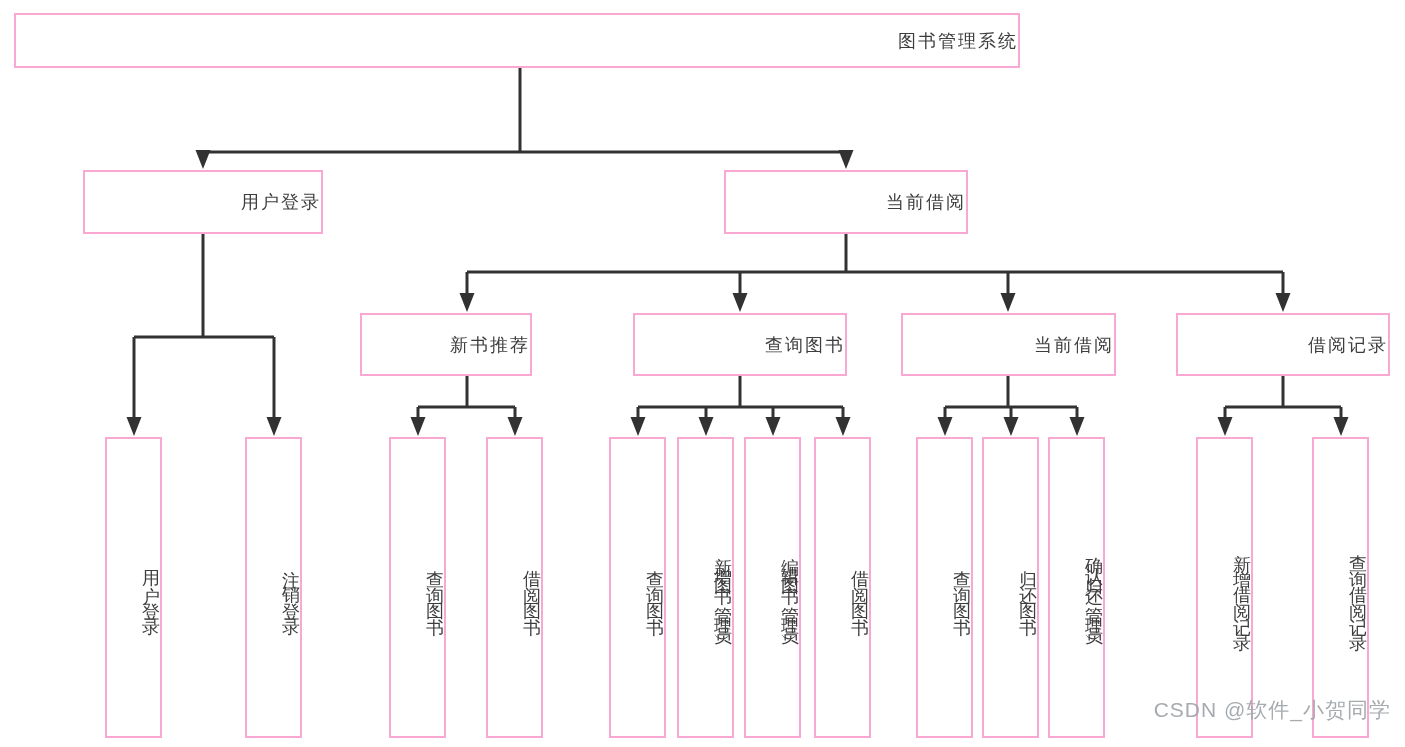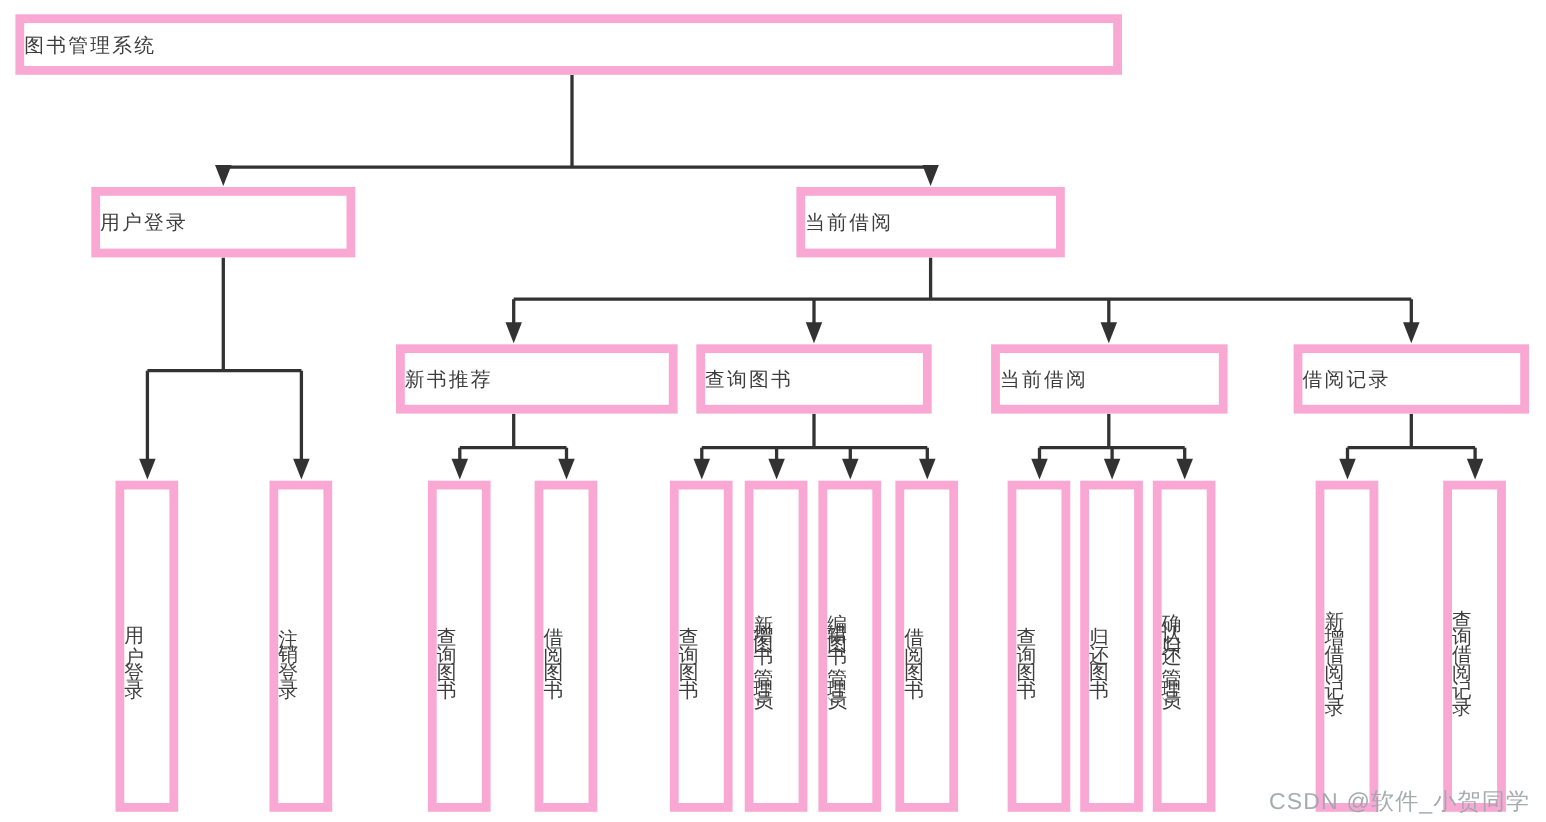--- a/index.html
+++ b/index.html
@@ -19,24 +19,24 @@
     position: absolute;
     left: 0; top: 0;
     width: 1405px;
     height: 747px;
     z-index: 1;
   }
   .node {
     position: absolute;
     box-sizing: border-box;
     background: #ffffff;
-    border: 8px solid #f9a8d4;
+    border: 2px solid #f9a8d4;
     display: flex;
     align-items: center;
-    justify-content: flex-start;
+    justify-content: flex-end;
     z-index: 2;
   }
   .node .lbl {
     color: #3d3d3d;
     font-size: 18px;
     letter-spacing: 2px;
     white-space: nowrap;
   }
   .node.vbox .lbl {
     writing-mode: vertical-rl;
@@ -45,21 +45,21 @@
     line-height: 1;
     letter-spacing: 16px;
     white-space: normal;
   }
   .node.vbox.tight .lbl {
     letter-spacing: 10px;
   }
   .watermark {
     position: absolute;
     right: 14px;
-    top: 714px;
+    top: 696px;
     z-index: 3;
     color: #a2a7ac;
     font-size: 21px;
     letter-spacing: 1px;
     opacity: 0.95;
   }
 </style>
 </head>
 <body>
 
@@ -124,21 +124,21 @@
     <span class="lbl">图书管理系统</span>
   </div>
 
   <div class="node hbox" style="left:83px;top:170px;width:240px;height:64px">
     <span class="lbl">用户登录</span>
   </div>
   <div class="node hbox" style="left:724px;top:170px;width:244px;height:64px">
     <span class="lbl">当前借阅</span>
   </div>
 
-  <div class="node hbox" style="left:360px;top:313px;width:256px;height:63px">
+  <div class="node hbox" style="left:360px;top:313px;width:172px;height:63px">
     <span class="lbl">新书推荐</span>
   </div>
   <div class="node hbox" style="left:633px;top:313px;width:214px;height:63px">
     <span class="lbl">查询图书</span>
   </div>
   <div class="node hbox" style="left:1176px;top:313px;width:214px;height:63px">
     <span class="lbl">借阅记录</span>
   </div>
   <div class="node hbox" style="left:901px;top:313px;width:215px;height:63px">
     <span class="lbl">当前借阅</span>

